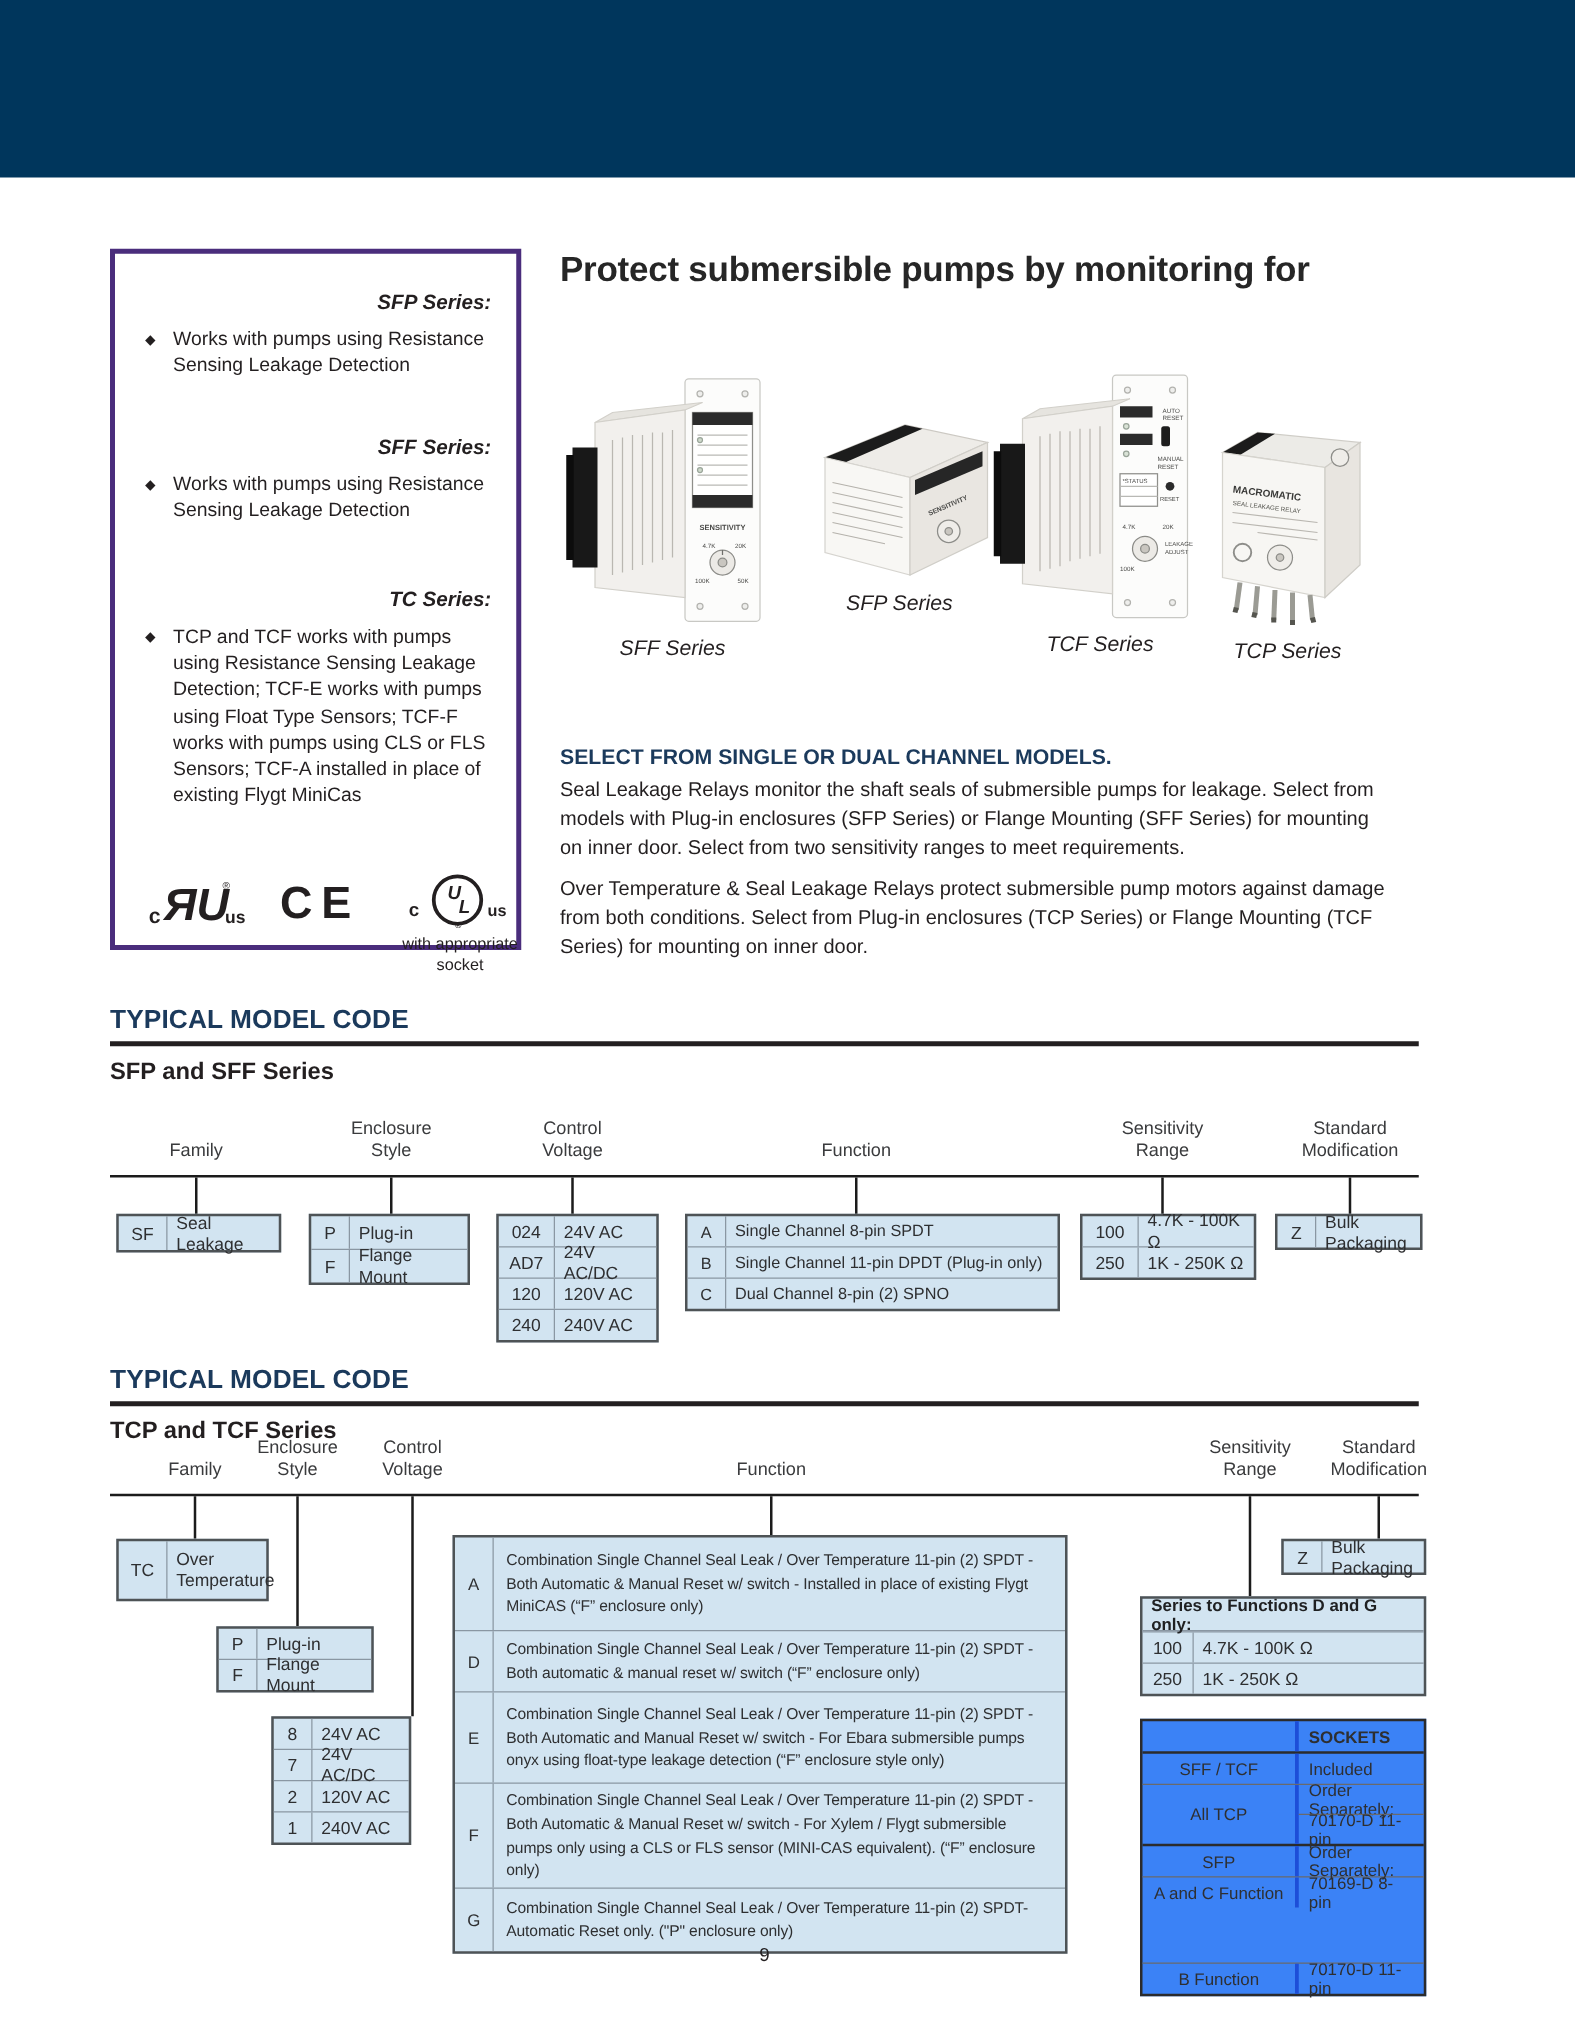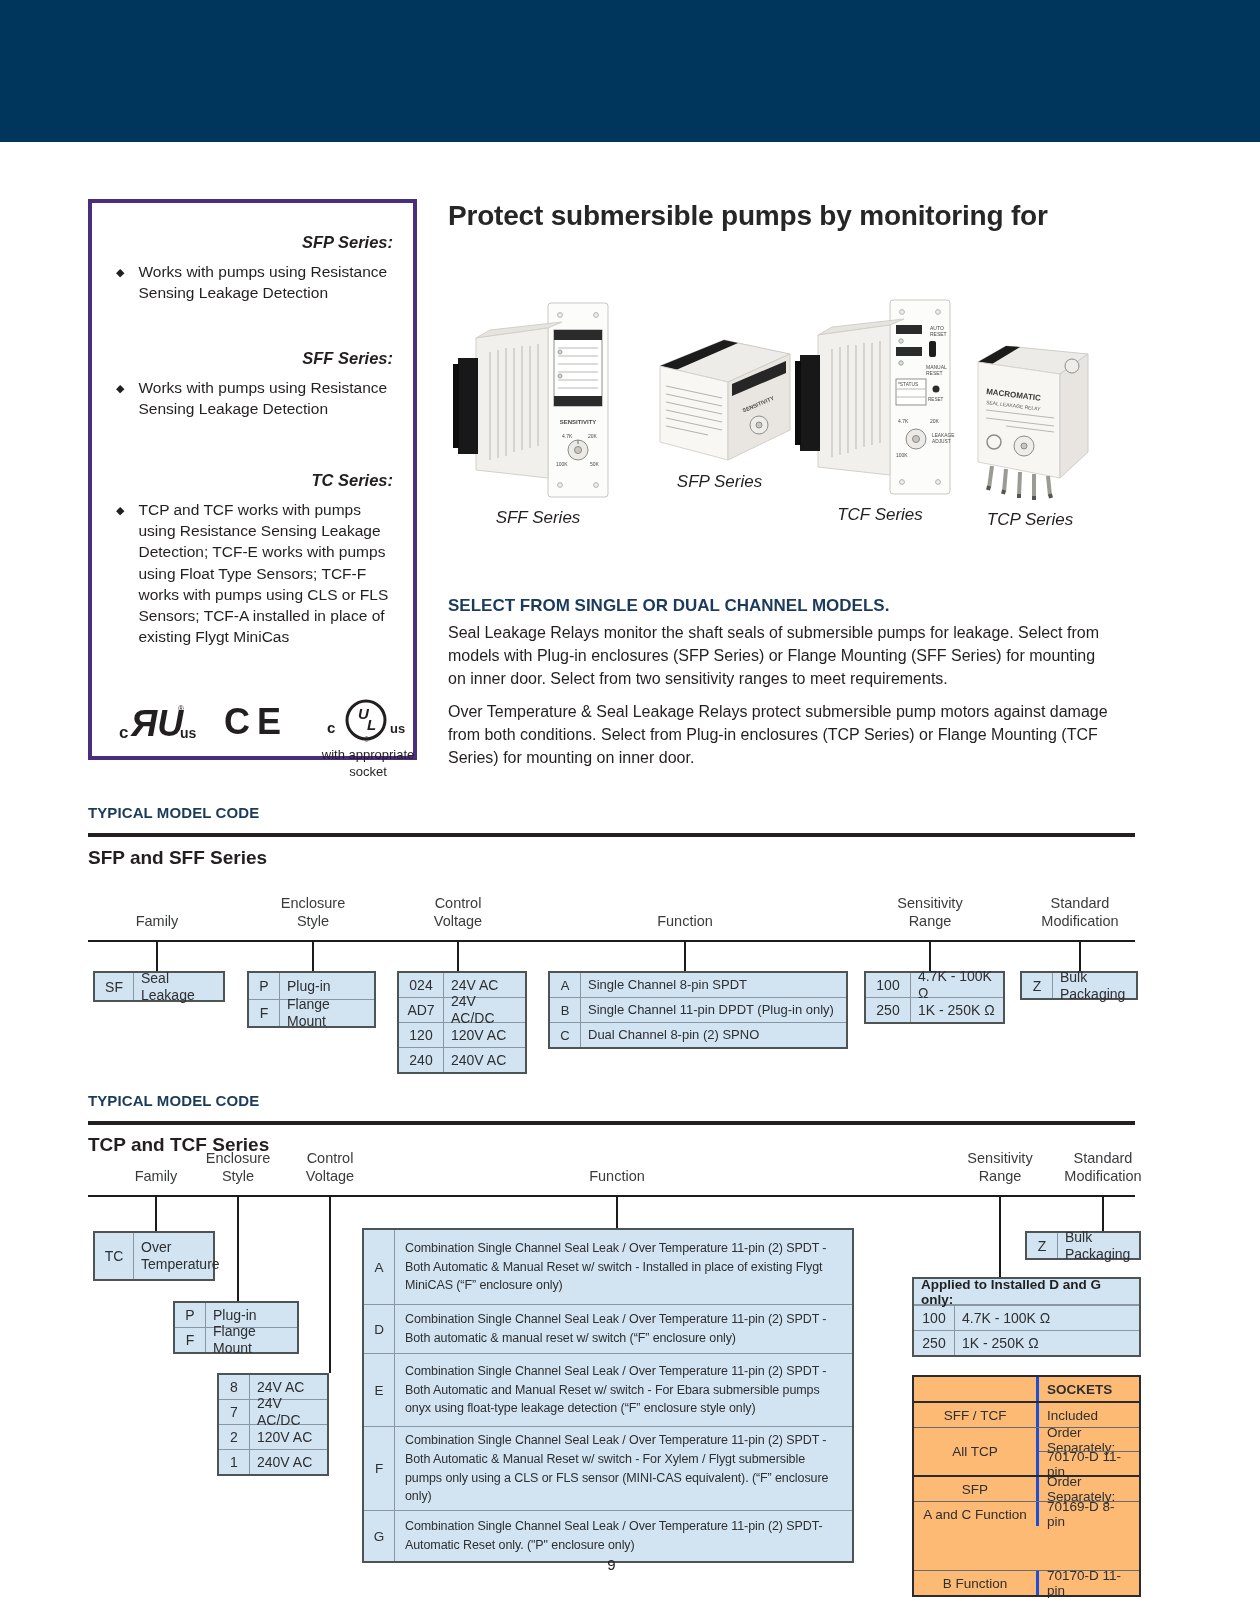--- a/index.html
+++ b/index.html
@@ -20,42 +20,42 @@
 
   
   .hero-title{position:absolute;left:448px;top:198px;width:680px;font-size:28px;font-weight:bold;
               line-height:1.32;color:#262626;letter-spacing:-0.2px;}
   .product{position:absolute;text-align:center;}
   .product-label{font-style:italic;font-size:17px;color:#231f20;margin-top:4px;}
   .select-head{position:absolute;left:448px;top:596px;font-size:17px;font-weight:bold;color:#1b3a5c;}
   .para{position:absolute;left:448px;width:668px;font-size:16px;line-height:1.43;color:#231f20;}
 
   
-  .mc-head{position:absolute;font-size:15px;font-weight:bold;color:#1b3a5c;letter-spacing:0.1px;}
+  .mc-head{position:absolute;font-size:21px;font-weight:bold;color:#1b3a5c;letter-spacing:0.1px;}
   .mc-rule{position:absolute;height:4px;background:#231f20;width:1047px;left:88px;}
   .mc-series{position:absolute;left:88px;font-size:19px;font-weight:bold;color:#231f20;}
   .col-label{position:absolute;font-size:14.5px;color:#3a3b3d;text-align:center;line-height:1.22;}
   .hline{position:absolute;height:2px;background:#1b1b1b;left:88px;width:1047px;}
   .vdrop{position:absolute;width:2px;background:#1b1b1b;}
 
   .cbox{position:absolute;border:2px solid #4e5356;background:#d2e4f1;box-sizing:border-box;}
   .crow{display:flex;border-top:1px solid #8a97a3;}
   .crow:first-child{border-top:0;}
   .ccode{display:flex;align-items:center;justify-content:center;border-right:1px solid #8a97a3;
          flex-shrink:0;font-size:14px;color:#2e2f31;}
   .clabel{display:flex;align-items:center;padding:0 7px;font-size:14px;color:#2e2f31;line-height:1.2;}
   .fn1 .ccode,.fn1 .clabel{font-size:13px;}
   .fn2 .ccode{font-size:13.5px;}
   .fn2 .clabel{font-size:12.5px;line-height:1.5;padding:4px 10px;letter-spacing:-0.1px;}
   .applied-head{display:flex;align-items:center;padding:0 7px;font-size:13.5px;font-weight:bold;
                 border-bottom:1px solid #8a97a3;color:#1f2022;}
 
   
   .sockets{position:absolute;left:912px;top:1375px;width:229px;border:2px solid #2b2b2c;
-           background:#fdba74;box-sizing:border-box;font-size:13.5px;color:#2e2f31;}
+           background:#3b82f6;box-sizing:border-box;font-size:13.5px;color:#2e2f31;}
   .srow{display:flex;border-top:1px solid #6a6a6c;}
   .srow:first-child{border-top:0;}
   .srow.thick{border-top:2px solid #2b2b2c;}
   .sleft{width:122px;flex-shrink:0;display:flex;align-items:center;justify-content:center;
          border-right:3px solid #1d4ed8;text-align:center;}
   .sright{flex:1;display:flex;align-items:center;padding:0 8px;}
   .sright-stack{flex:1;display:flex;flex-direction:column;}
   .sright-stack .sub{display:flex;align-items:center;padding:0 8px;}
   .sright-stack .sub + .sub{border-top:1px solid #6a6a6c;}
   .sockets-header{font-weight:bold;}
@@ -424,21 +424,21 @@
         <div class="clabel">Combination Single Channel Seal Leak / Over Temperature 11-pin (2) SPDT- Automatic Reset only. ("P" enclosure only)</div>
       </div>
   </div>
   <div class="cbox" style="left:1025px;top:1231px;width:116px;">
     <div class="crow" style="height:25px;">
         <div class="ccode" style="width:30px;">Z</div>
         <div class="clabel">Bulk Packaging</div>
       </div>
   </div>
   <div class="cbox" style="left:912px;top:1277px;width:229px;">
-    <div class="applied-head" style="height:25px;">Applied to Installed D and G only:</div>
+    <div class="applied-head" style="height:25px;">Series to Functions D and G only:</div>
     <div class="crow" style="height:24px;">
         <div class="ccode" style="width:40px;">100</div>
         <div class="clabel">4.7K - 100K Ω</div>
       </div>
     <div class="crow" style="height:24px;">
         <div class="ccode" style="width:40px;">250</div>
         <div class="clabel">1K - 250K Ω</div>
       </div>
   </div>
 

